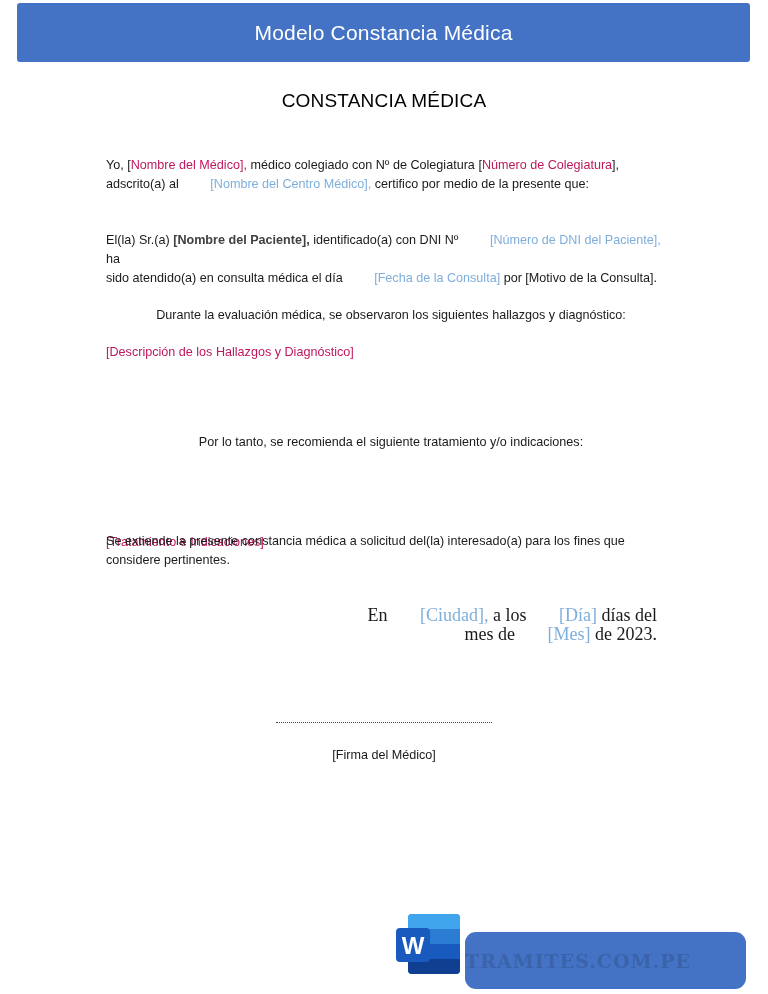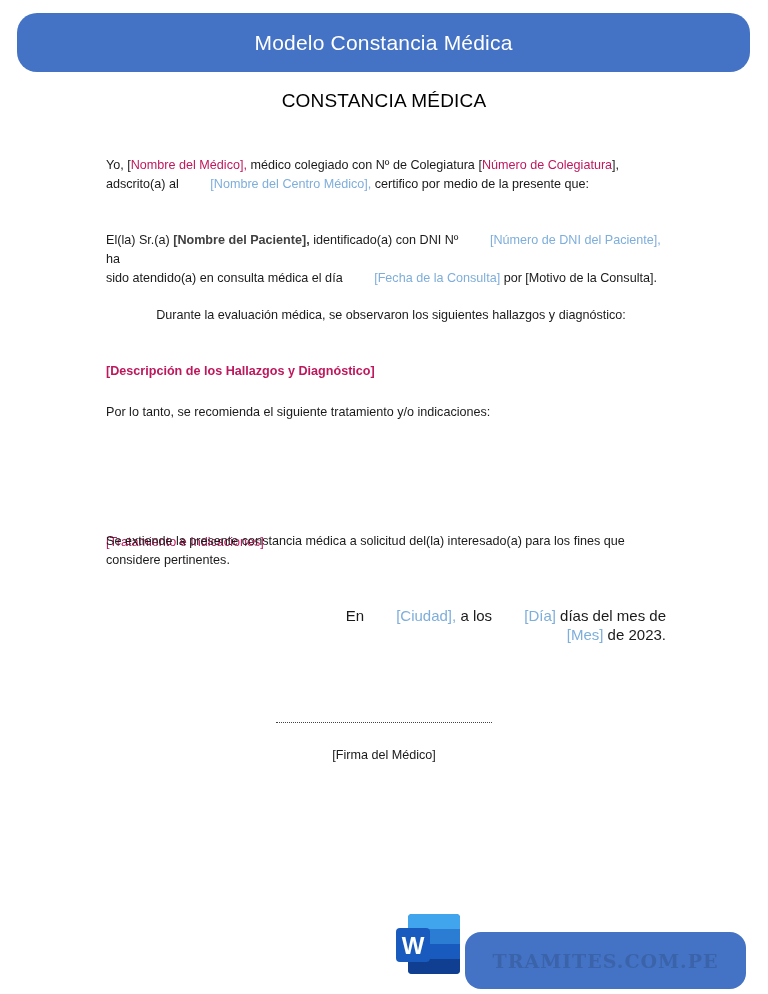--- a/index.html
+++ b/index.html
@@ -11,25 +11,25 @@
       width: 768px;
       height: 994px;
       position: relative;
       overflow: hidden;
       font-family: "Liberation Sans", "DejaVu Sans", sans-serif;
       color: #1a1a1a;
     }
     .header-banner {
       position: absolute;
       left: 17px;
-      top: 13px;
+      top: 3px;
       width: 733px;
       height: 59px;
       background: #4472c4;
-      border-radius: 20px;
+      border-radius: 3px;
       display: flex;
       align-items: center;
       justify-content: center;
     }
     .header-banner .title {
       color: #ffffff;
       font-size: 21px;
       letter-spacing: 0.2px;
     }
     .doc-title {
@@ -56,26 +56,27 @@
     .ph-light {
       color: #7eaedb;
       margin-left: 28px;
     }
     .ph-bold {
       color: #404040;
       font-weight: bold;
     }
     .right-line {
       position: absolute;
-      left: 344px;
+      left: 335px;
       width: 322px;
       text-align: right;
-      font-size: 15px;
+      font-size: 18px;
       line-height: 19px;
       top: 606px;
+      font-family: Liberation Serif, serif;
     }
     .sig-line {
       position: absolute;
       left: 276px;
       top: 722px;
       width: 216px;
       height: 0;
       border-top: 1.5px dotted #444;
     }
     .sig-label {
@@ -94,24 +95,24 @@
       width: 70px;
       height: 62px;
     }
     .footer-banner {
       position: absolute;
       left: 465px;
       top: 932px;
       width: 281px;
       height: 57px;
       background: #4472c4;
-      border-radius: 16px;
+      border-radius: 11px;
       display: flex;
       align-items: center;
-      justify-content: center;
+      justify-content: flex-start;
     }
     .footer-banner .wm {
       color: #3b62a8;
       font-family: "DejaVu Serif", serif;
       font-weight: bold;
       font-size: 19px;
       letter-spacing: 1px;
       opacity: 0.9;
       filter: blur(0.6px);
     }
@@ -130,23 +131,23 @@
   <span>adscrito(a) al </span><span class="ph-light">[Nombre del Centro Médico],</span><span> certifico por medio de la presente que:</span>
 </div>
 
 <div class="para" style="top:231px;">
   <span>El(la) Sr.(a) </span><span class="ph-bold">[Nombre del Paciente],</span><span> identificado(a) con DNI Nº </span><span class="ph-light">[Número de DNI del Paciente],</span><span> ha</span><br>
   <span>sido atendido(a) en consulta médica el día </span><span class="ph-light">[Fecha de la Consulta]</span><span> por [Motivo de la Consulta].</span>
 </div>
 
 <div class="para" style="top:306px;text-align:center;">Durante la evaluación médica, se observaron los siguientes hallazgos y diagnóstico:</div>
 
-<div class="para ph" style="top:362px;font-weight:bold;">[Descripción de los Hallazgos y Diagnóstico]</div>
+<div class="para ph" style="top:343px;">[Descripción de los Hallazgos y Diagnóstico]</div>
 
-<div class="para" style="top:403px;">Por lo tanto, se recomienda el siguiente tratamiento y/o indicaciones:</div>
+<div class="para" style="top:433px;text-align:center;">Por lo tanto, se recomienda el siguiente tratamiento y/o indicaciones:</div>
 
 <div class="para ph" style="top:501px;margin-top:32px;">[Tratamiento e Indicaciones]</div>
 
 <div class="para" style="top:532px; width:540px;">Se extiende la presente constancia médica a solicitud del(la) interesado(a) para los fines que considere pertinentes.</div>
 
 <div class="right-line">
   <span>En </span><span class="ph-light">[Ciudad],</span><span> a los </span><span class="ph-light">[Día]</span><span> días del mes de </span><span class="ph-light">[Mes]</span><span> de 2023.</span>
 </div>
 
 <div class="sig-line"></div>

